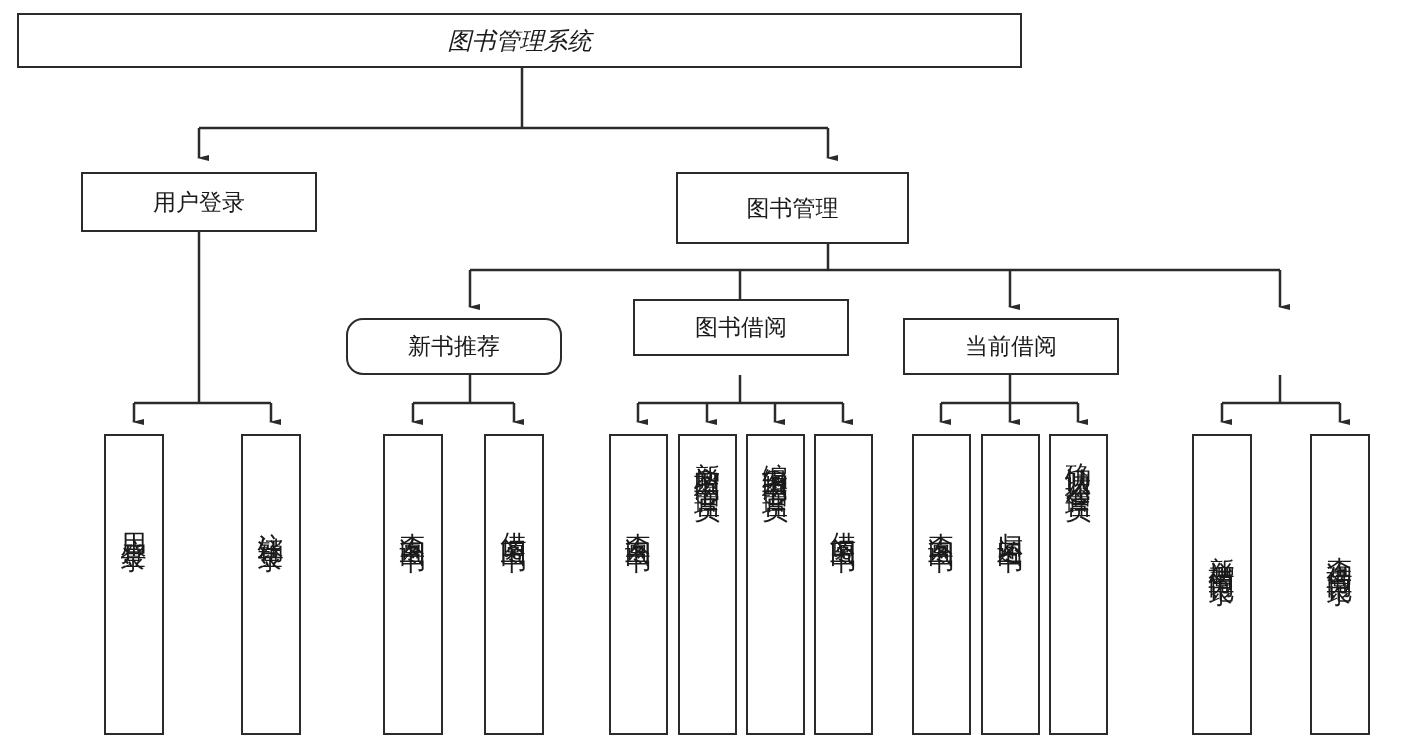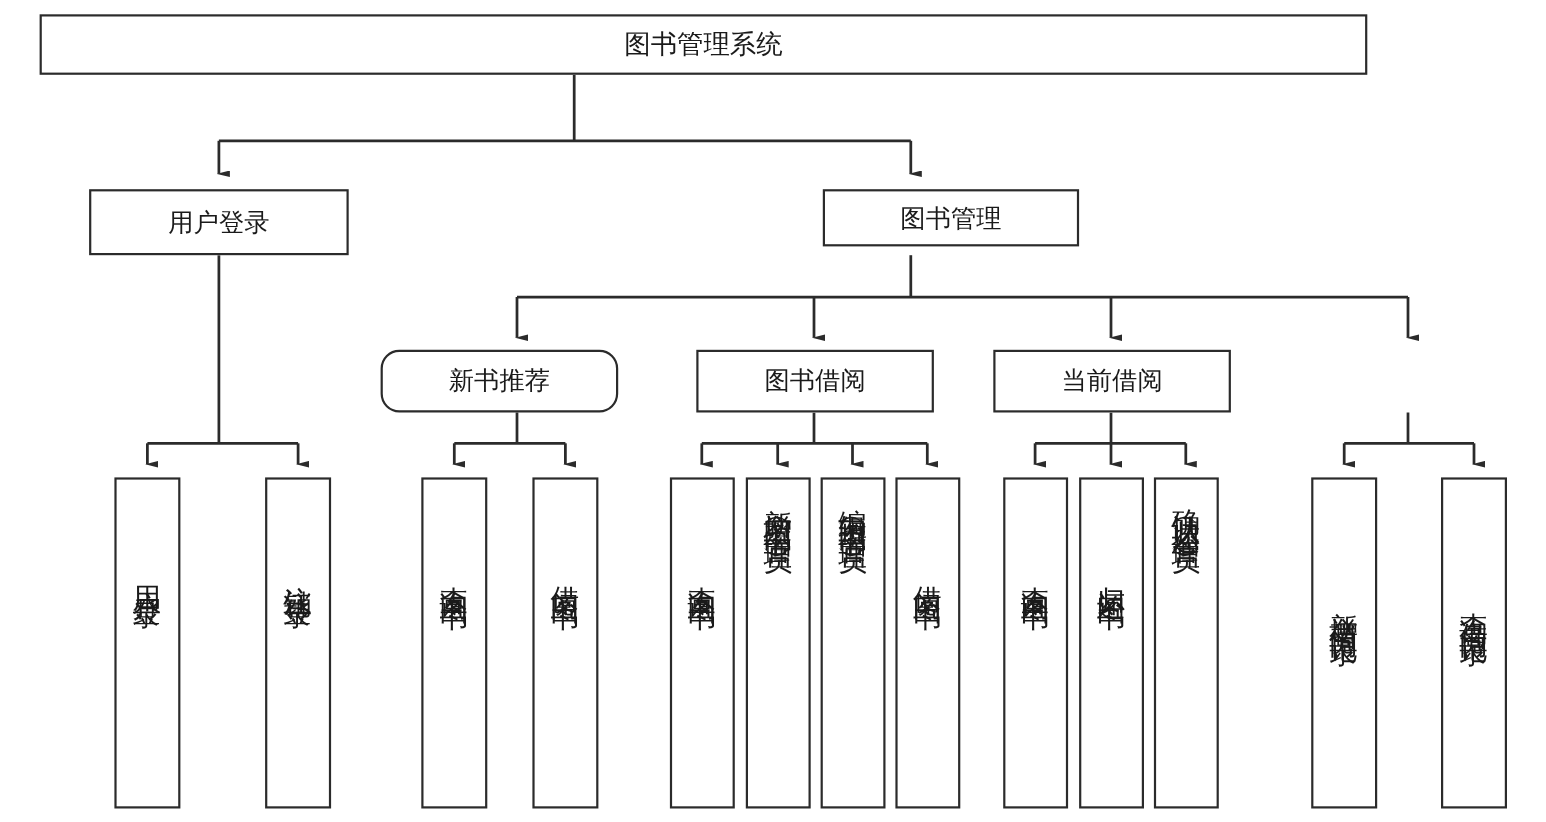--- a/index.html
+++ b/index.html
@@ -123,35 +123,35 @@
       <path d="M1010,403 L1010,422" marker-end="url(#arrow)"></path>
       <path d="M1078,403 L1078,422" marker-end="url(#arrow)"></path>
 
       <path d="M1280,375 L1280,403"></path>
       <path d="M1222,403 L1340,403"></path>
       <path d="M1222,403 L1222,422" marker-end="url(#arrow)"></path>
       <path d="M1340,403 L1340,422" marker-end="url(#arrow)"></path>
     </g>
   </svg>
 
-  <div class="node root horizontal" style="left:36px; top:13px; width:1207px; height:55px;">
+  <div class="node root horizontal" style="left:17px; top:13px; width:1005px; height:55px;font-style:italic;">
     <span class="label">图书管理系统</span>
   </div>
 
   <div class="node horizontal" style="left:81px; top:172px; width:236px; height:60px;">
     <span class="label">用户登录</span>
   </div>
-  <div class="node horizontal" style="left:748px; top:172px; width:233px; height:52px;">
+  <div class="node horizontal" style="left:676px; top:172px; width:233px; height:72px;">
     <span class="label">图书管理</span>
   </div>
 
   <div class="node horizontal" style="left:346px; top:318px; width:216px; height:57px;border-radius:17px;">
     <span class="label">新书推荐</span>
   </div>
-  <div class="node horizontal" style="left:633px; top:318px; width:216px; height:57px;">
+  <div class="node horizontal" style="left:633px; top:299px; width:216px; height:57px;">
     <span class="label">图书借阅</span>
   </div>
   <div class="node horizontal" style="left:903px; top:318px; width:216px; height:57px;align-items:center;">
     <span class="label">当前借阅</span>
   </div>
 
   <div class="node vertical mid" style="left:104px; top:434px; width:60px; height:301px;">
     <span class="label">用户登录</span>
   </div>
   <div class="node vertical mid" style="left:241px; top:434px; width:60px; height:301px;">

